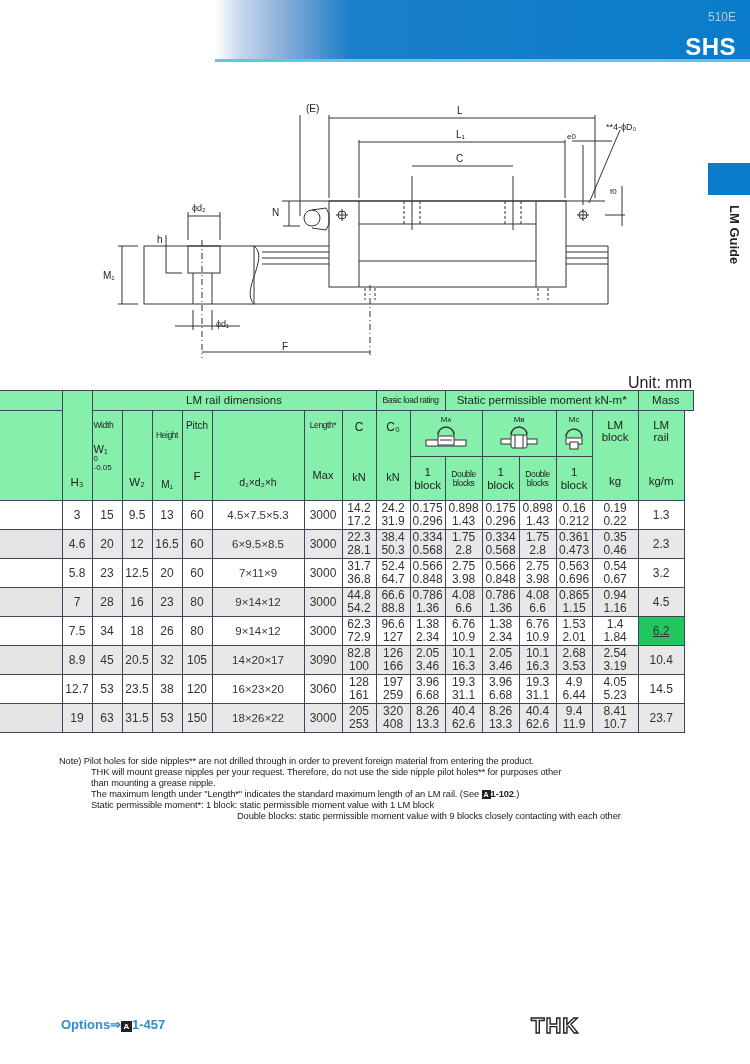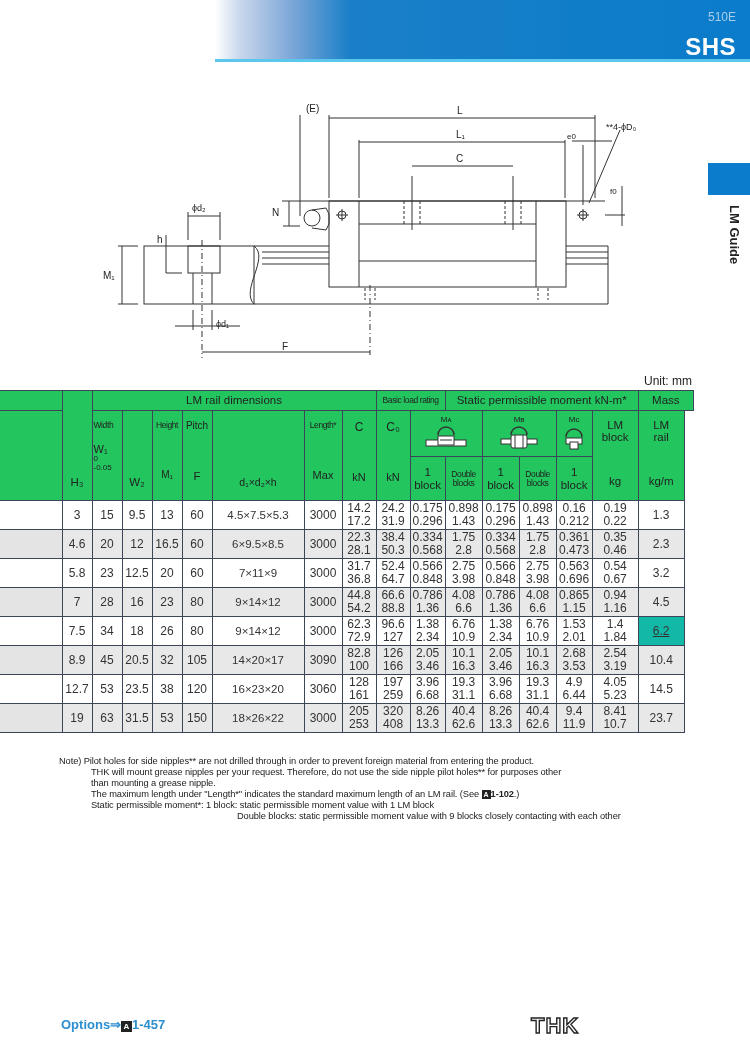--- a/index.html
+++ b/index.html
@@ -19,32 +19,32 @@
   .side-tab { position: absolute; left: 708px; top: 163px; width: 42px; height: 32px; background: #0a7ccb; }
   .side-label {
     position: absolute; left: 712px; top: 205px; width: 30px; height: 80px;
     writing-mode: vertical-rl; font-size: 13px; font-weight: bold; color: #222;
   }
 
   
   .drawing { position: absolute; left: 0; top: 90px; width: 700px; height: 280px; }
 
   
-  .unit { position: absolute; right: 58px; top: 374px; font-size: 12px; color: #222; }
+  .unit { position: absolute; right: 58px; top: 374px; font-size: 16px; color: #222; }
 
   
   .spec-table {
     position: absolute; left: 0; top: 390px; width: 694px;
     border-collapse: collapse; table-layout: fixed; font-size: 11.5px;
   }
   .spec-table td, .spec-table th {
     border: 1.5px solid #3c4657; text-align: center; vertical-align: middle; padding: 0;
     font-weight: normal; line-height: 1.05;
   }
-  .spec-table thead th { background: #22c55e; color: #222; }
+  .spec-table thead th { background: #86efac; color: #222; }
   .spec-table thead th.lead { border-left: none; }
   .spec-table tbody td.lead { border-left: none; }
   .hdr-group { height: 20px; font-size: 11.5px; }
   .small { font-size: 8.5px; letter-spacing: -0.4px; }
   .tiny { font-size: 8px; }
   .spec-table tbody tr { height: 29px; }
   .spec-table tbody tr.alt td { background: #e8e8e8; }
   .spec-table tbody tr.alt td.lead { background: #e4e4e4; }
   .spec-table tbody td { color: #333; font-size: 12px; }
   .stack div { line-height: 13px; }
@@ -204,21 +204,21 @@
     </tr>
     <tr style="height:46px;">
       <th class="lead" rowspan="2"></th>
       <th rowspan="2" style="text-align:left;vertical-align:top;padding:10px 1px 0;">
         <div class="small">Width</div>
         <div style="margin-top:14px;font-size:11px;">W₁</div>
         <div class="tiny">0</div>
         <div class="tiny">-0.05</div>
       </th>
       <th rowspan="2" style="vertical-align:bottom;padding-bottom:12px;"><span>W₂</span></th>
-      <th rowspan="2" style="vertical-align:top;padding-top:10px;">
+      <th rowspan="2" style="vertical-align:top;padding-top:20px;">
         <div class="small">Height</div>
         <div style="margin-top:40px;font-size:10px;">M₁</div>
       </th>
       <th rowspan="2" style="vertical-align:top;padding-top:10px;">
         <div style="font-size:10px;">Pitch</div>
         <div style="margin-top:38px;">F</div>
       </th>
       <th rowspan="2" style="vertical-align:bottom;padding-bottom:12px;"><span style="font-size:10.5px;">d₁×d₂×h</span></th>
       <th rowspan="2" style="vertical-align:top;padding-top:10px;">
         <div class="small">Length*</div>
@@ -500,21 +500,21 @@
           <div>10.9</div>
         </td>
         <td class="stack">
           <div>1.53</div>
           <div>2.01</div>
         </td>
         <td class="stack">
           <div>1.4</div>
           <div>1.84</div>
         </td>
-        <td style="background: #14b8a6; text-decoration: underline;">6.2</td>
+        <td style="background: #22c55e; text-decoration: underline;">6.2</td>
       </tr>
       <tr class="alt">
         <td class="lead"></td>
         <td>8.9</td>
         <td>45</td>
         <td>20.5</td>
         <td>32</td>
         <td>105</td>
         <td style="font-size: 11.5px;">14×20×17</td>
         <td>3090</td>

